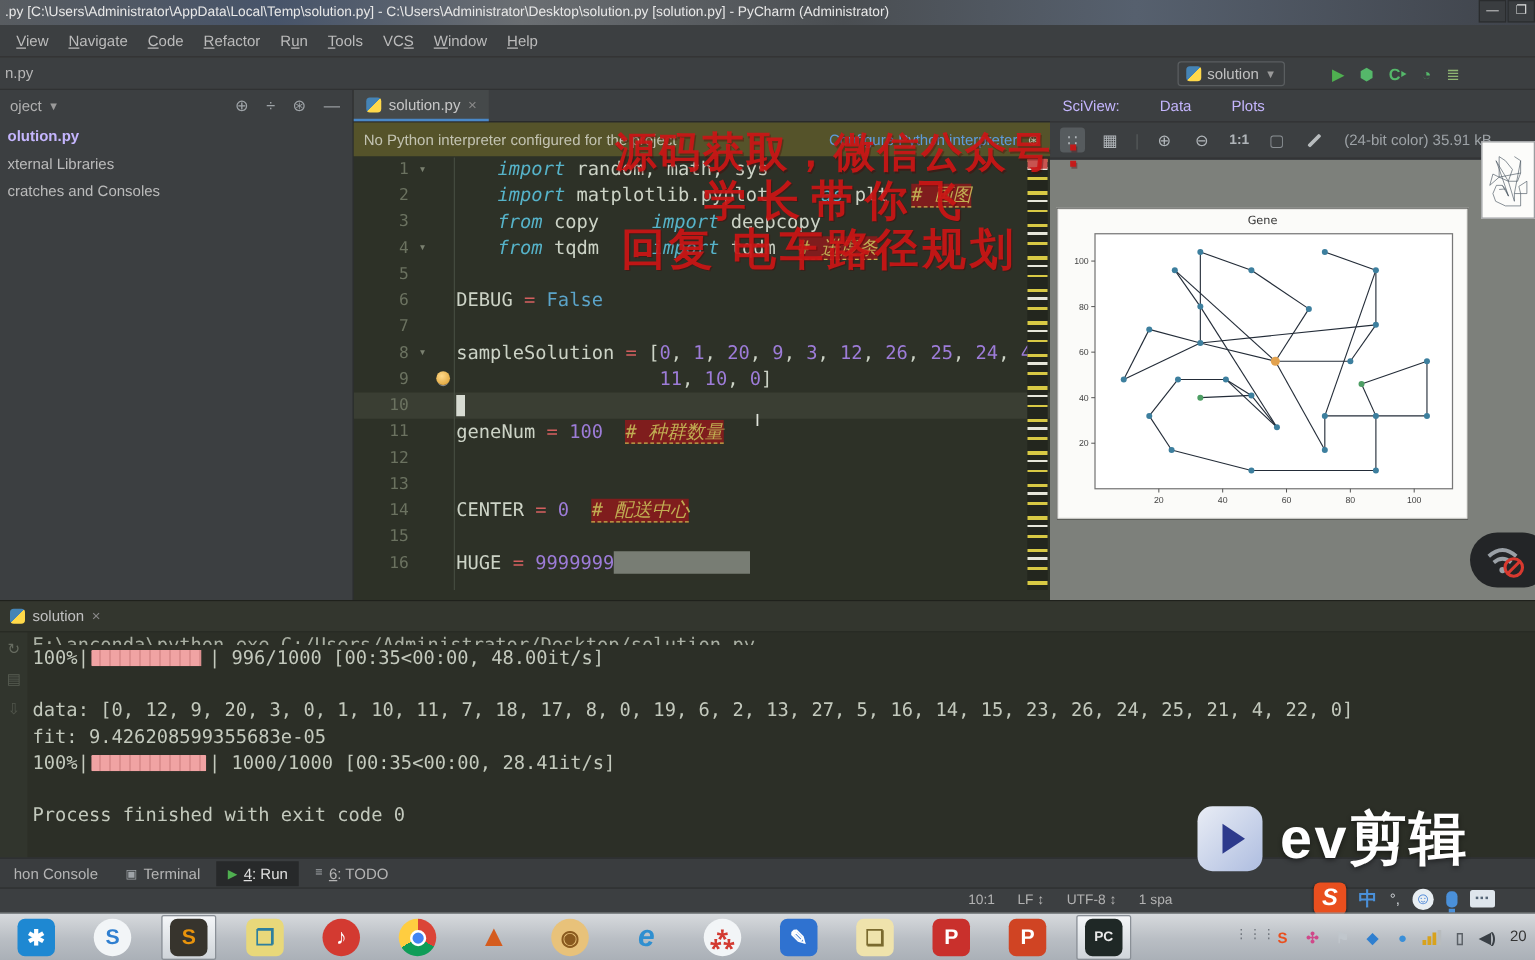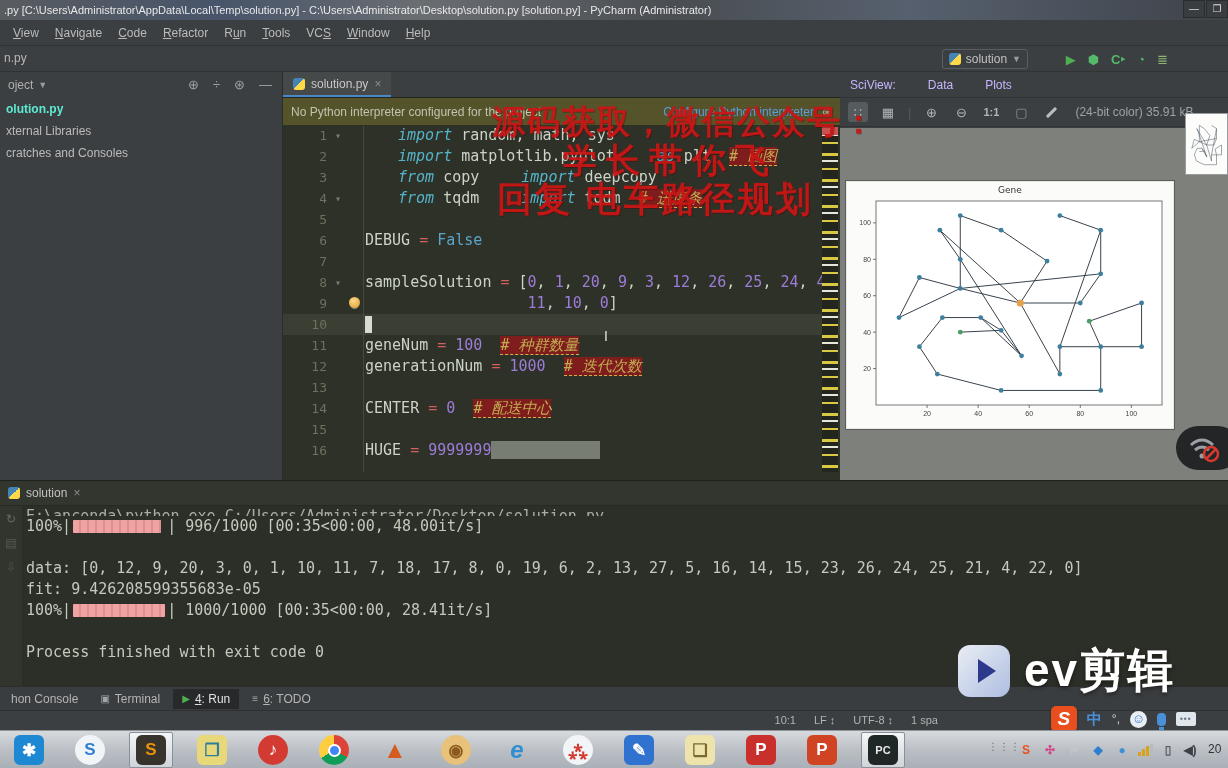--- a/index.html
+++ b/index.html
@@ -30,21 +30,21 @@
   .pyicon { width:12px; height:12px; border-radius:3px; display:inline-block;
     background:linear-gradient(135deg,#4584b6 50%,#ffd94a 50%); }
   #runicons { right:60px; top:3px; display:flex; gap:12px; align-items:center; height:20px; }
 
   
   #project { left:0; top:72px; width:283px; height:408px; background:#3c3f41; border-right:1px solid #2a2c2e;
     color:#bbbbbb; font-size:12px; }
   #project-head { padding:6px 8px; color:#b0b0b0; display:flex; align-items:center; }
   #project-tools { position:absolute; right:10px; top:5px; display:flex; gap:14px; color:#9fa4a8; font-size:13px; }
   .tree-item { padding:4px 0 4px 6px; }
-  .tree-item.bold { color:#5eead4; font-weight:bold; }
+  .tree-item.bold { color:#c4b5fd; font-weight:bold; }
 
   
   #editor { left:283px; top:72px; width:557px; height:408px; background:#2d3127; }
   #tabbar { height:26px; background:#3c3f41; border-bottom:1px solid #232525; display:flex; }
   #edtab { display:flex; align-items:center; gap:6px; padding:0 10px; background:#45494a;
     border-bottom:2px solid #4a88c7; color:#c7c7c7; font-size:12px; }
   #warnbar { height:27px; background:#55532a; display:flex; align-items:center; font-size:12px;
     color:#c3c3b2; padding:0 8px; gap:8px; }
   #warn-link { color:#5e9bdc; margin-left:auto; }
   #codearea { position:relative; height:355px; overflow:hidden;
@@ -76,21 +76,21 @@
   #sciview { left:840px; top:72px; width:388px; height:408px; background:#3c3f41; }
   #sv-tabs { height:26px; display:flex; align-items:center; gap:32px; color:#c4b5fd; font-size:12px;
     padding-left:10px; border-bottom:1px solid #303233; }
   #sv-toolbar { height:29px; display:flex; align-items:center; gap:10px; color:#b0b5b9; font-size:13px;
     padding-left:8px; border-bottom:1px solid #303233; }
   .sv-btn { min-width:20px; height:20px; display:flex; align-items:center; justify-content:center; border-radius:3px; }
   .sv-btn.sel { background:#565b5e; }
   .pencil { width:3px; height:13px; background:#b8bcbe; transform:rotate(45deg); border-radius:1px; display:block; }
   #sv-info { font-size:12px; color:#9da2a6; margin-left:4px; white-space:nowrap; }
   #sv-content { position:absolute; left:0; top:56px; width:388px; height:352px; background:#7d807b; }
-  #plotbox { position:absolute; left:5px; top:52px; width:330px; height:250px; background:#fbfbf9;
+  #plotbox { position:absolute; left:5px; top:38px; width:330px; height:250px; background:#fbfbf9;
     border:1px solid #5c5e5a; box-shadow:0 0 0 1px #e8e8e4 inset; }
   #thumb { position:absolute; left:1185px; top:113px; width:43px; height:62px; background:#fcfcfa;
     border:1px solid #9a9da0; }
 
   
   #console { left:0; top:480px; width:1228px; height:206px; background:#2c2f27; border-top:1px solid #1f211c; }
   #con-tabrow { height:25px; display:flex; align-items:center; background:#33362e; border-bottom:1px solid #262822;
     color:#c0c0c0; font-size:12px; padding-left:8px; gap:6px; }
   #con-gutter { position:absolute; left:0; top:25px; width:22px; height:181px; background:#31352d;
     color:#7d8376; font-size:12px; text-align:center; }
@@ -233,21 +233,21 @@
         <div class="codeline"><span class="gut">2</span><span class="codetxt"><span class="tk-kw">import</span><span class="tk-pl"> matplotlib.pyplot </span><span class="tk-kw">as</span><span class="tk-pl"> plt  </span><span class="tk-cmt"># 画图</span></span></div>
         <div class="codeline"><span class="gut">3</span><span class="codetxt"><span class="tk-kw">from</span><span class="tk-pl"> copy </span><span class="tk-kw">import</span><span class="tk-pl"> deepcopy</span></span></div>
         <div class="codeline"><span class="gut">4</span><span class="fold">▾</span><span class="codetxt"><span class="tk-kw">from</span><span class="tk-pl"> tqdm </span><span class="tk-kw">import</span><span class="tk-pl"> tqdm  </span><span class="tk-cmt"># 进度条</span></span></div>
         <div class="codeline"><span class="gut">5</span><span class="codetxt"></span></div>
         <div class="codeline"><span class="gut">6</span><span class="codetxt"><span class="tk-pl">DEBUG </span><span class="tk-op">=</span><span class="tk-bool"> False</span></span></div>
         <div class="codeline"><span class="gut">7</span><span class="codetxt"></span></div>
         <div class="codeline"><span class="gut">8</span><span class="fold">▾</span><span class="codetxt"><span class="tk-pl">sampleSolution </span><span class="tk-op">=</span><span class="tk-pl"> [</span><span class="tk-num">0</span><span class="tk-pl">, </span><span class="tk-num">1</span><span class="tk-pl">, </span><span class="tk-num">20</span><span class="tk-pl">, </span><span class="tk-num">9</span><span class="tk-pl">, </span><span class="tk-num">3</span><span class="tk-pl">, </span><span class="tk-num">12</span><span class="tk-pl">, </span><span class="tk-num">26</span><span class="tk-pl">, </span><span class="tk-num">25</span><span class="tk-pl">, </span><span class="tk-num">24</span><span class="tk-pl">, </span><span class="tk-num">4</span><span class="tk-pl">,</span></span></div>
         <div class="codeline"><span class="gut">9</span><span class="bulb"></span><span class="codetxt"><span class="tk-pl">                  </span><span class="tk-num">11</span><span class="tk-pl">, </span><span class="tk-num">10</span><span class="tk-pl">, </span><span class="tk-num">0</span><span class="tk-pl">]</span></span></div>
         <div class="codeline active"><span class="gut">10</span><span class="cursorblock"></span><span class="codetxt"></span></div>
         <div class="codeline"><span class="gut">11</span><span class="codetxt"><span class="tk-pl">geneNum </span><span class="tk-op">=</span><span class="tk-num"> 100</span><span class="tk-pl">  </span><span class="tk-cmt"># 种群数量</span></span></div>
-        <div class="codeline"><span class="gut">12</span><span class="codetxt"><span class="tk-pl">generationNum </span><span class="tk-op">=</span><span class="tk-num"> 1000</span><span class="tk-pl">  </span><span class="tk-cmt"># 迭代次数</span></span></div>
+        <div class="codeline"><span class="gut">12</span></div>
         <div class="codeline"><span class="gut">13</span><span class="codetxt"></span></div>
         <div class="codeline"><span class="gut">14</span><span class="codetxt"><span class="tk-pl">CENTER </span><span class="tk-op">=</span><span class="tk-num"> 0</span><span class="tk-pl">  </span><span class="tk-cmt"># 配送中心</span></span></div>
         <div class="codeline"><span class="gut">15</span><span class="codetxt"></span></div>
         <div class="codeline"><span class="gut">16</span><span class="codetxt"><span class="tk-pl">HUGE </span><span class="tk-op">=</span><span class="tk-num"> 9999999</span><span class="tk-sel">            </span></span></div>
       </div>
   </div>
   <div id="indent-guide" class="abs"></div>
   <div id="markerbar" class="abs"></div>
   <div id="marker-err" class="abs"></div>
   <div id="ibeam" class="abs">I</div>

